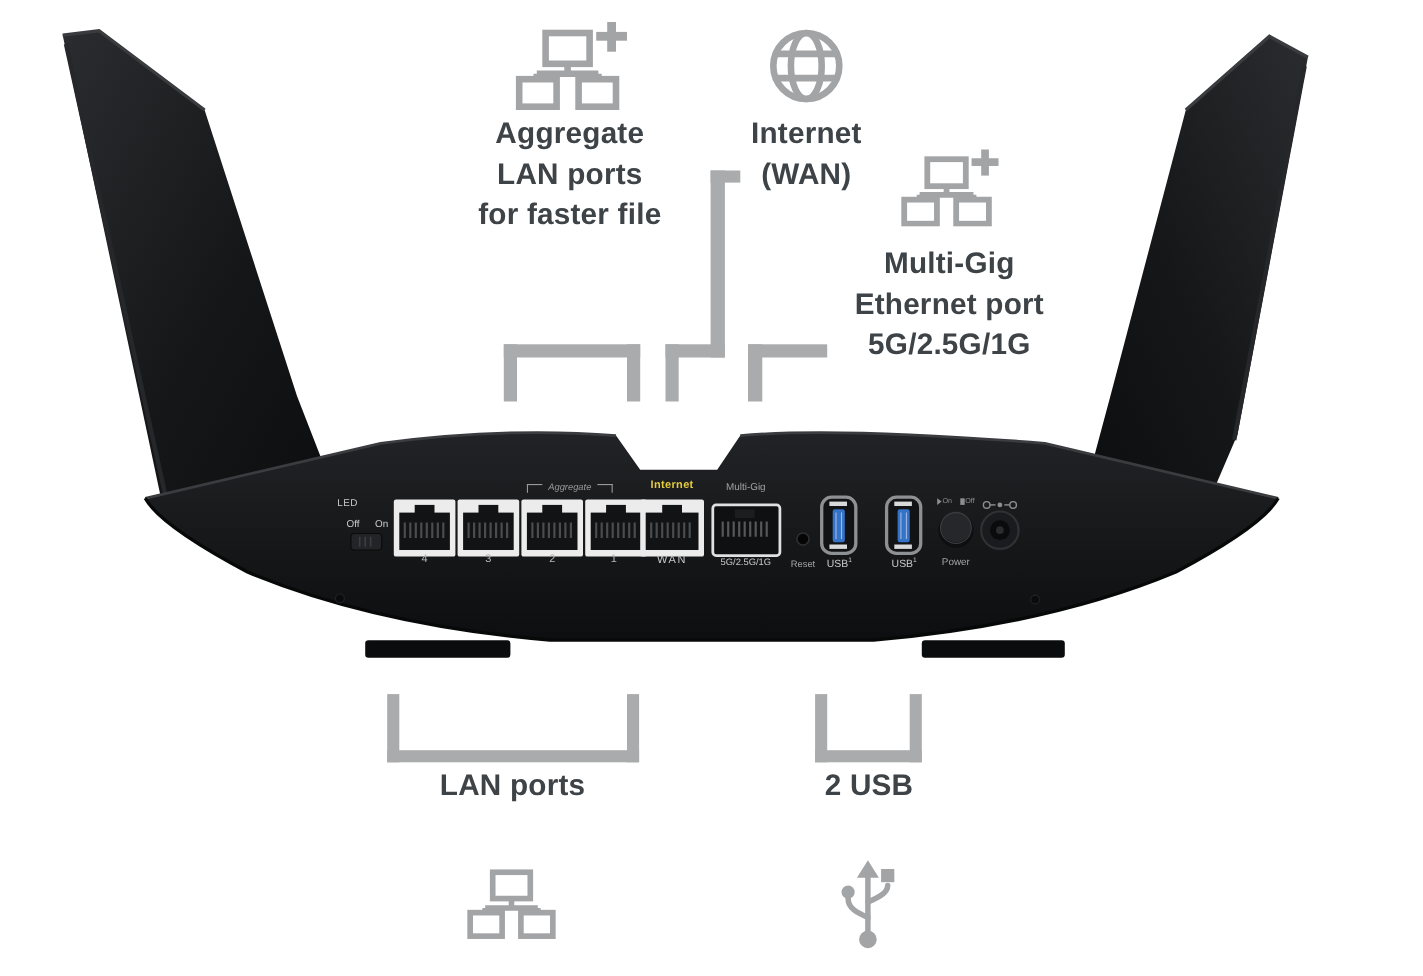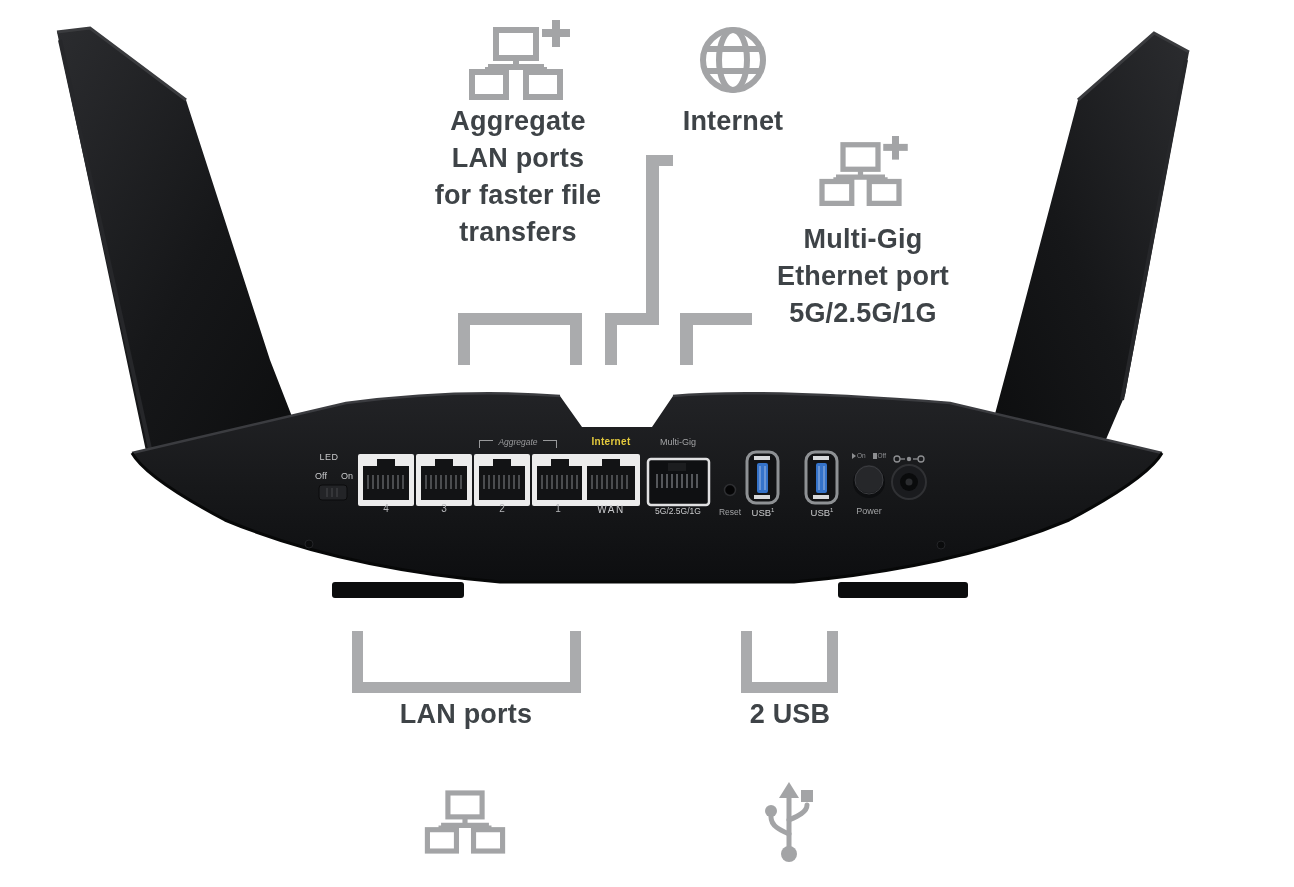--- a/index.html
+++ b/index.html
@@ -238,42 +238,42 @@
     <polygon points="33,0 23,16 43,16" fill="#a3a4a6"></polygon>
     <circle cx="15" cy="29" r="6" fill="#a3a4a6"></circle>
     <rect x="45" y="8" width="12" height="12" fill="#a3a4a6"></rect>
     <circle cx="33" cy="72" r="8" fill="#a3a4a6"></circle>
   </svg>
 
   <div class="callout z3" style="left:368px;top:103px;width:300px;">
     <span class="cl">Aggregate</span>
     <span class="cl">LAN ports</span>
     <span class="cl">for faster file</span>
-    <span class="cl">transfers</span>
   </div>
 
   <div class="callout z3" style="left:633px;top:103px;width:200px;">
     <span class="cl">Internet</span>
+    <span class="cl">(WAN)</span>
   </div>
 
   <div class="callout z3" style="left:758px;top:221px;width:210px;">
     <span class="cl">Multi-Gig</span>
     <span class="cl">Ethernet port</span>
     <span class="cl">5G/2.5G/1G</span>
   </div>
 
   <div class="callout z3" style="left:316px;top:696px;width:300px;">
     <span class="cl">LAN ports</span>
   </div>
 
   <div class="callout z3" style="left:690px;top:696px;width:200px;">
     <span class="cl">2 USB</span>
   </div>
 
-  <div class="plabel z3" style="left:313px;top:452px;width:32px;letter-spacing:.5px;">LED</div>
+  <div class="plabel z3" style="left:300px;top:452px;width:32px;letter-spacing:.5px;">LED</div>
   <div class="plabel z3" style="left:309px;top:471px;width:24px;">Off</div>
   <div class="plabel z3" style="left:336px;top:471px;width:22px;">On</div>
 
   <div class="agg z3" style="left:461px;top:438px;width:114px;">
     <i class="bk bl"></i>
     <span>Aggregate</span>
     <i class="bk br"></i>
   </div>
 
   <div class="plabel pl-num z3" style="left:378px;top:504px;width:16px;">4</div>

